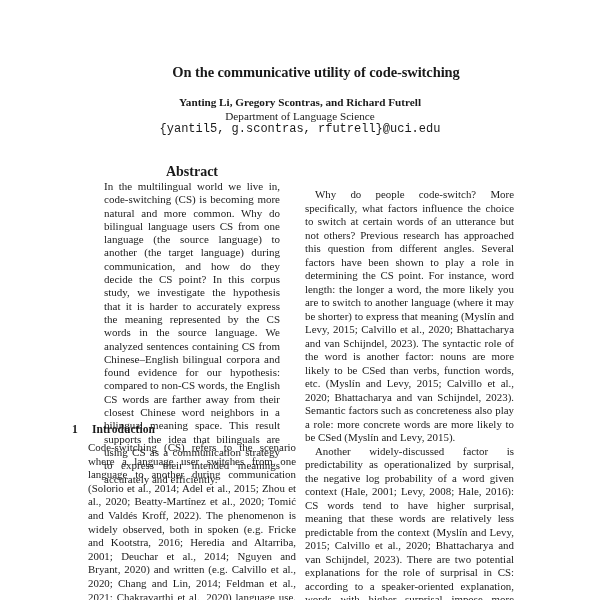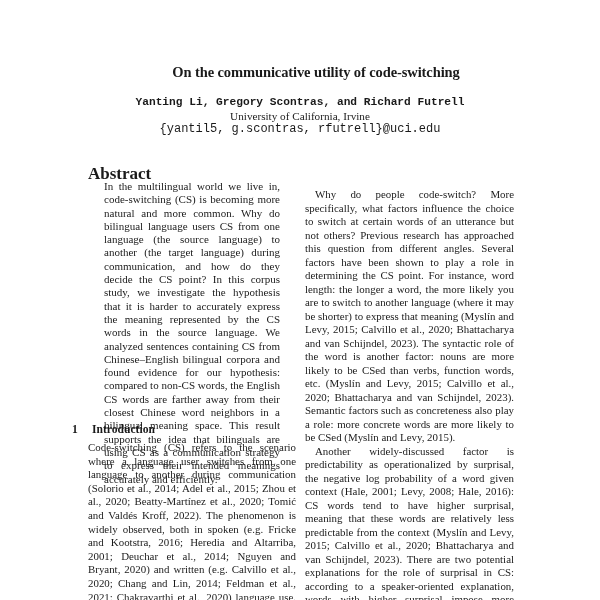--- a/index.html
+++ b/index.html
@@ -2,43 +2,43 @@
 <html><head>
 <meta charset="utf-8">
 <style>
   html, body { margin: 0; padding: 0; background: #ffffff; }
   body { width: 600px; height: 600px; overflow: hidden; position: relative;
          font-family: "Liberation Serif", "DejaVu Serif", serif; color: #1a1a1a; }
   .title { position: absolute; left: 16px; width: 600px; top: 64px; text-align: center;
            font-weight: bold; font-size: 14.5px; letter-spacing: -0.1px; }
   .authors { position: absolute; left: 0; width: 600px; top: 96px; text-align: center;
              font-size: 11.2px; line-height: 13.5px; }
-  .authors .names { font-weight: bold; font-family: Liberation Mono, monospace; }
+  .authors .names { font-weight: bold; }
   .authors .email { font-family: "Liberation Mono", "DejaVu Sans Mono", monospace; font-size: 12px; }
-  .abs-heading { position: absolute; left: 88px; width: 208px; top: 164px; text-align: left;
-                 font-weight: bold; font-size: 17px; }
+  .abs-heading { position: absolute; left: 88px; width: 208px; top: 164px; text-align: center;
+                 font-weight: bold; font-size: 14px; }
   .abstract { position: absolute; left: 104px; width: 176px; top: 180px;
               font-size: 11px; line-height: 13.3px; text-align: justify; hyphens: manual; }
   .sec-heading { position: absolute; left: 72px; top: 423px; font-weight: bold; font-size: 11.6px; }
   .sec-heading .num { display: inline-block; width: 20px; }
   .intro { position: absolute; left: 88px; width: 208px; top: 441px;
            font-size: 10.9px; line-height: 13.6px; text-align: justify; }
   .right-text { position: absolute; left: 305px; width: 209px; top: 188px;
                 font-size: 10.9px; line-height: 13.5px; text-align: justify; }
   .right-text p, .intro p, .abstract p { margin: 0; }
   .right-text p.indent { text-indent: 10px; }
 </style>
 </head>
 <body>
 
 <div class="title">On the communicative utility of code-switching</div>
 
 <div class="authors">
   <div class="names">Yanting Li, Gregory Scontras, and Richard Futrell</div>
-  <div>University of California, Irvine</div>
+  <div>Department of Language Science</div>
   <div class="email">{yantil5, g.scontras, rfutrell}@uci.edu</div>
 </div>
 
 <div class="abs-heading">Abstract</div>
 <div class="abstract">
   <p>In the multilingual world we live in, code-switching (CS) is becoming more natural and more common. Why do bilingual language users CS from one language (the source language) to another (the target language) during communication, and how do they decide the CS point? In this corpus study, we investigate the hypothesis that it is harder to accurately express the meaning represented by the CS words in the source language. We analyzed sentences containing CS from Chinese–English bilingual corpora and found evidence for our hypothesis: compared to non-CS words, the English CS words are farther away from their closest Chinese word neighbors in a bilingual meaning space. This result supports the idea that bilinguals are using CS as a communication strategy to express their intended meanings accurately and efficiently.</p>
 </div>
 
 <div class="sec-heading">
   <span class="num">1</span><span>Introduction</span>

